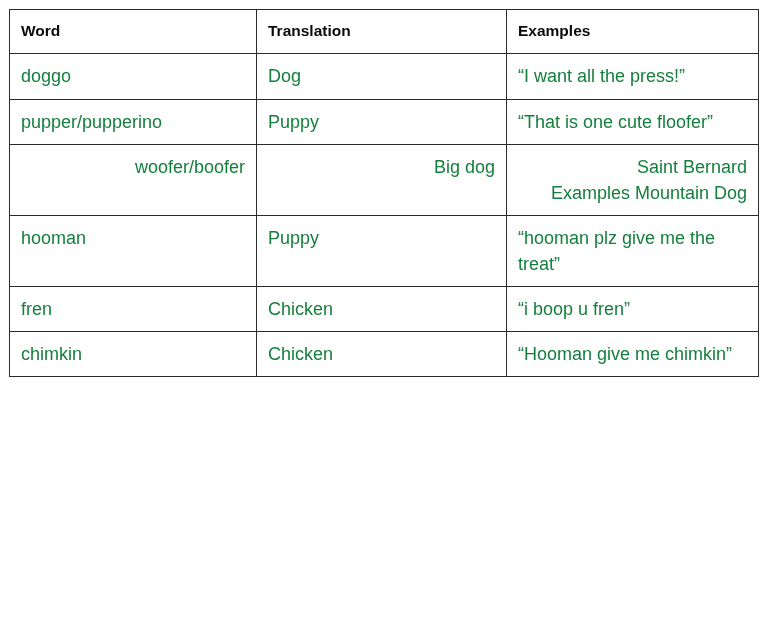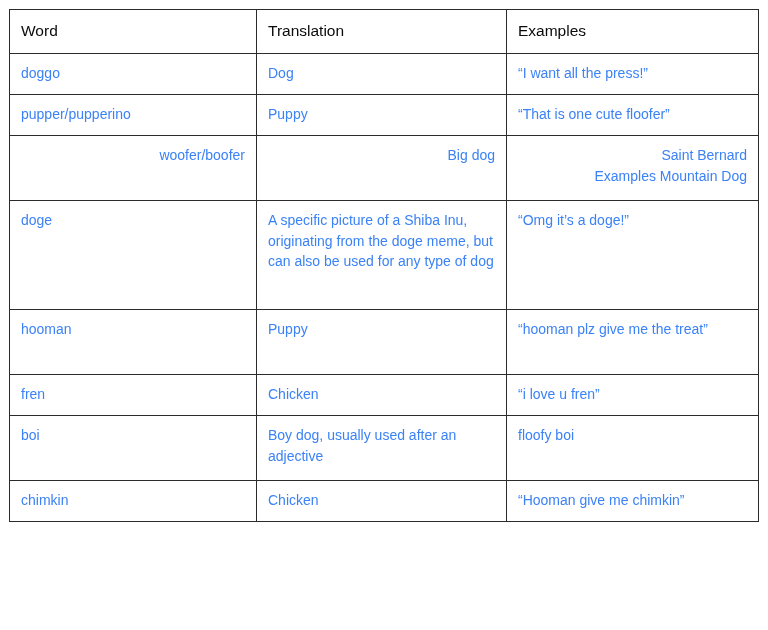--- a/index.html
+++ b/index.html
@@ -35,28 +35,28 @@
   .glossary-table col.col-word       { width: 247px; }
   .glossary-table col.col-translation{ width: 250px; }
   .glossary-table col.col-examples   { width: 252px; }
 
   .glossary-table th,
   .glossary-table td {
     border: 1px solid #2b2b2b;
     padding: 9px 11px 9px 11px;
     vertical-align: top;
     text-align: left;
-    font-size: 14px;
+    font-size: 18px;
     line-height: 1.45;
-    color: #3b82f6;
+    color: #15803d;
     background: #ffffff;
   }
 
   .glossary-table thead th {
-    font-weight: normal;
+    font-weight: bold;
     font-size: 15.5px;
     padding-top: 10px;
     padding-bottom: 11px;
     color: #0b0b0b;
   }
 
   .glossary-table tbody td {
     font-weight: normal;
   }
 
@@ -135,31 +135,20 @@
             <span class="cell-text">Big dog</span>
           </td>
         <td>
             <span class="cell-text">Saint Bernard
 Examples Mountain Dog</span>
           </td>
       </tr>
 
 
 
-      <tr data-row="5">
-        <td>
-            <span class="cell-text">doge</span>
-          </td>
-        <td>
-            <span class="cell-text">A specific picture of a Shiba Inu, originating from the doge meme, but can also be used for any type of dog</span>
-          </td>
-        <td>
-            <span class="cell-text">“Omg it’s a doge!”</span>
-          </td>
-      </tr>
 
       <tr data-row="6">
         <td>
             <span class="cell-text">hooman</span>
           </td>
         <td>
             <span class="cell-text">Puppy</span>
           </td>
         <td>
             <span class="cell-text">“hooman plz give me the treat”</span>
@@ -167,35 +156,24 @@
       </tr>
 
       <tr data-row="7">
         <td>
             <span class="cell-text">fren</span>
           </td>
         <td>
             <span class="cell-text">Chicken</span>
           </td>
         <td>
-            <span class="cell-text">“i love u fren”</span>
+            <span class="cell-text">“i boop u fren”</span>
           </td>
       </tr>
 
-      <tr data-row="8">
-        <td>
-            <span class="cell-text">boi</span>
-          </td>
-        <td>
-            <span class="cell-text">Boy dog, usually used after an adjective</span>
-          </td>
-        <td>
-            <span class="cell-text">floofy boi</span>
-          </td>
-      </tr>
 
       <tr data-row="9">
         <td>
             <span class="cell-text">chimkin</span>
           </td>
         <td>
             <span class="cell-text">Chicken</span>
           </td>
         <td>
             <span class="cell-text">“Hooman give me chimkin”</span>

